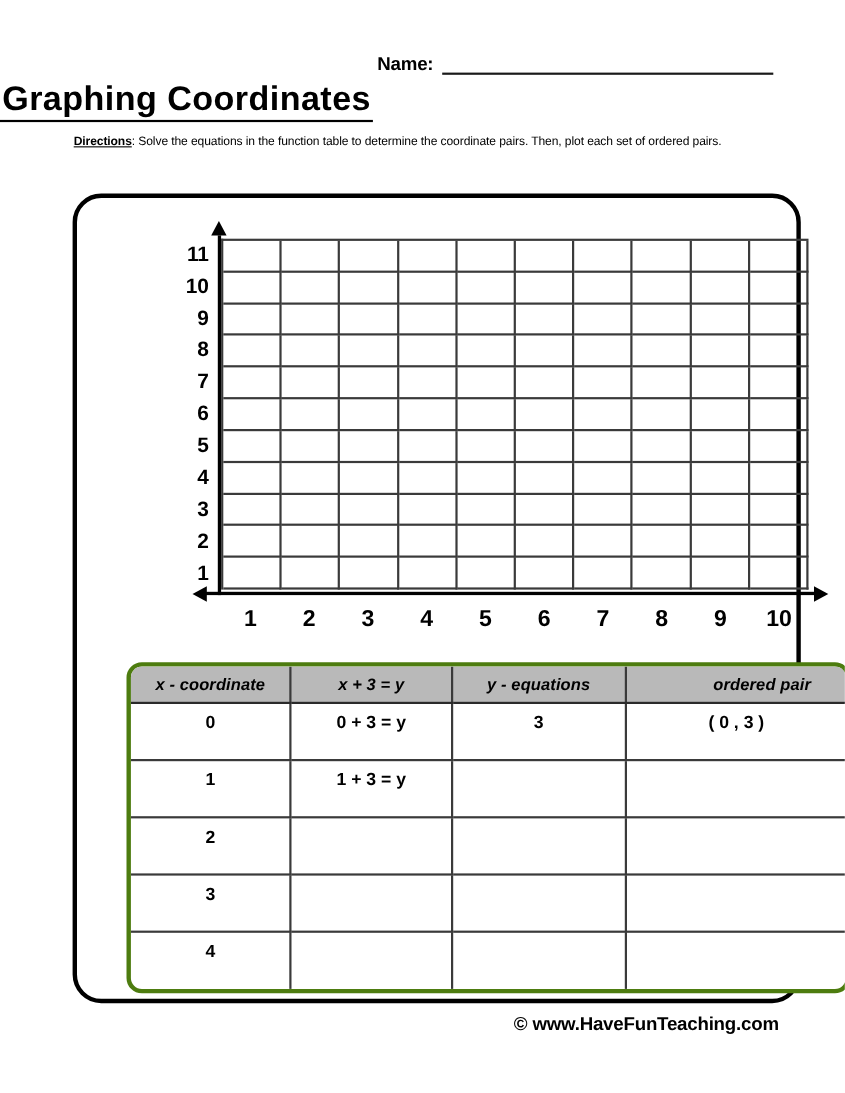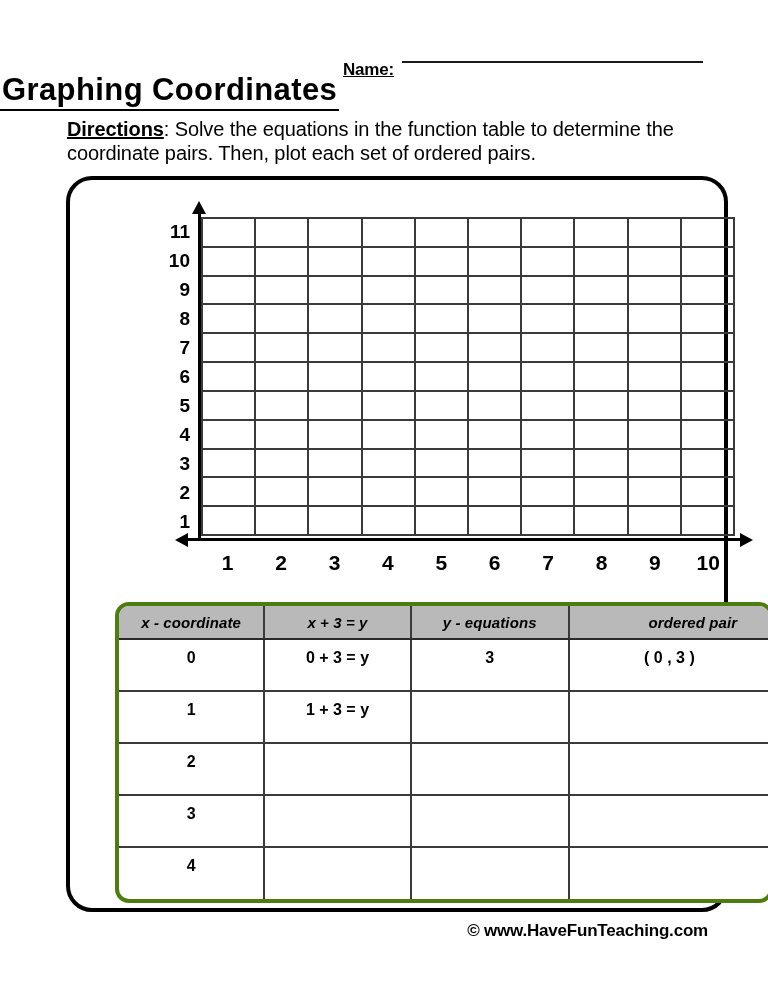--- a/index.html
+++ b/index.html
@@ -13,25 +13,25 @@
     position: relative;
     font-family: "Liberation Sans", sans-serif;
     color: #000000;
     overflow: hidden;
   }
 
   
   #name-row {
     position: absolute;
     left: 343px;
-    top: 60px;
+    top: 44px;
     width: 360px;
     height: 26px;
     display: flex;
-    text-decoration: underline;
+    align-items: flex-end;
   }
   #name-label {
     font-size: 17px;
     font-weight: bold;
     line-height: 20px;
     letter-spacing: -0.2px;
     white-space: nowrap;
     padding-bottom: 1px;
   }
   #name-line {
@@ -59,21 +59,21 @@
     border-bottom: 2.5px solid #000;
     padding: 0 2px 2px 2px;
   }
 
   
   #directions {
     position: absolute;
     left: 67px;
     top: 117px;
     width: 640px;
-    font-size: 20px;
+    font-size: 11px;
     line-height: 24px;
     letter-spacing: -0.1px;
   }
   #directions-label {
     font-weight: bold;
     text-decoration: underline;
   }
 
   
   #worksheet-frame {

